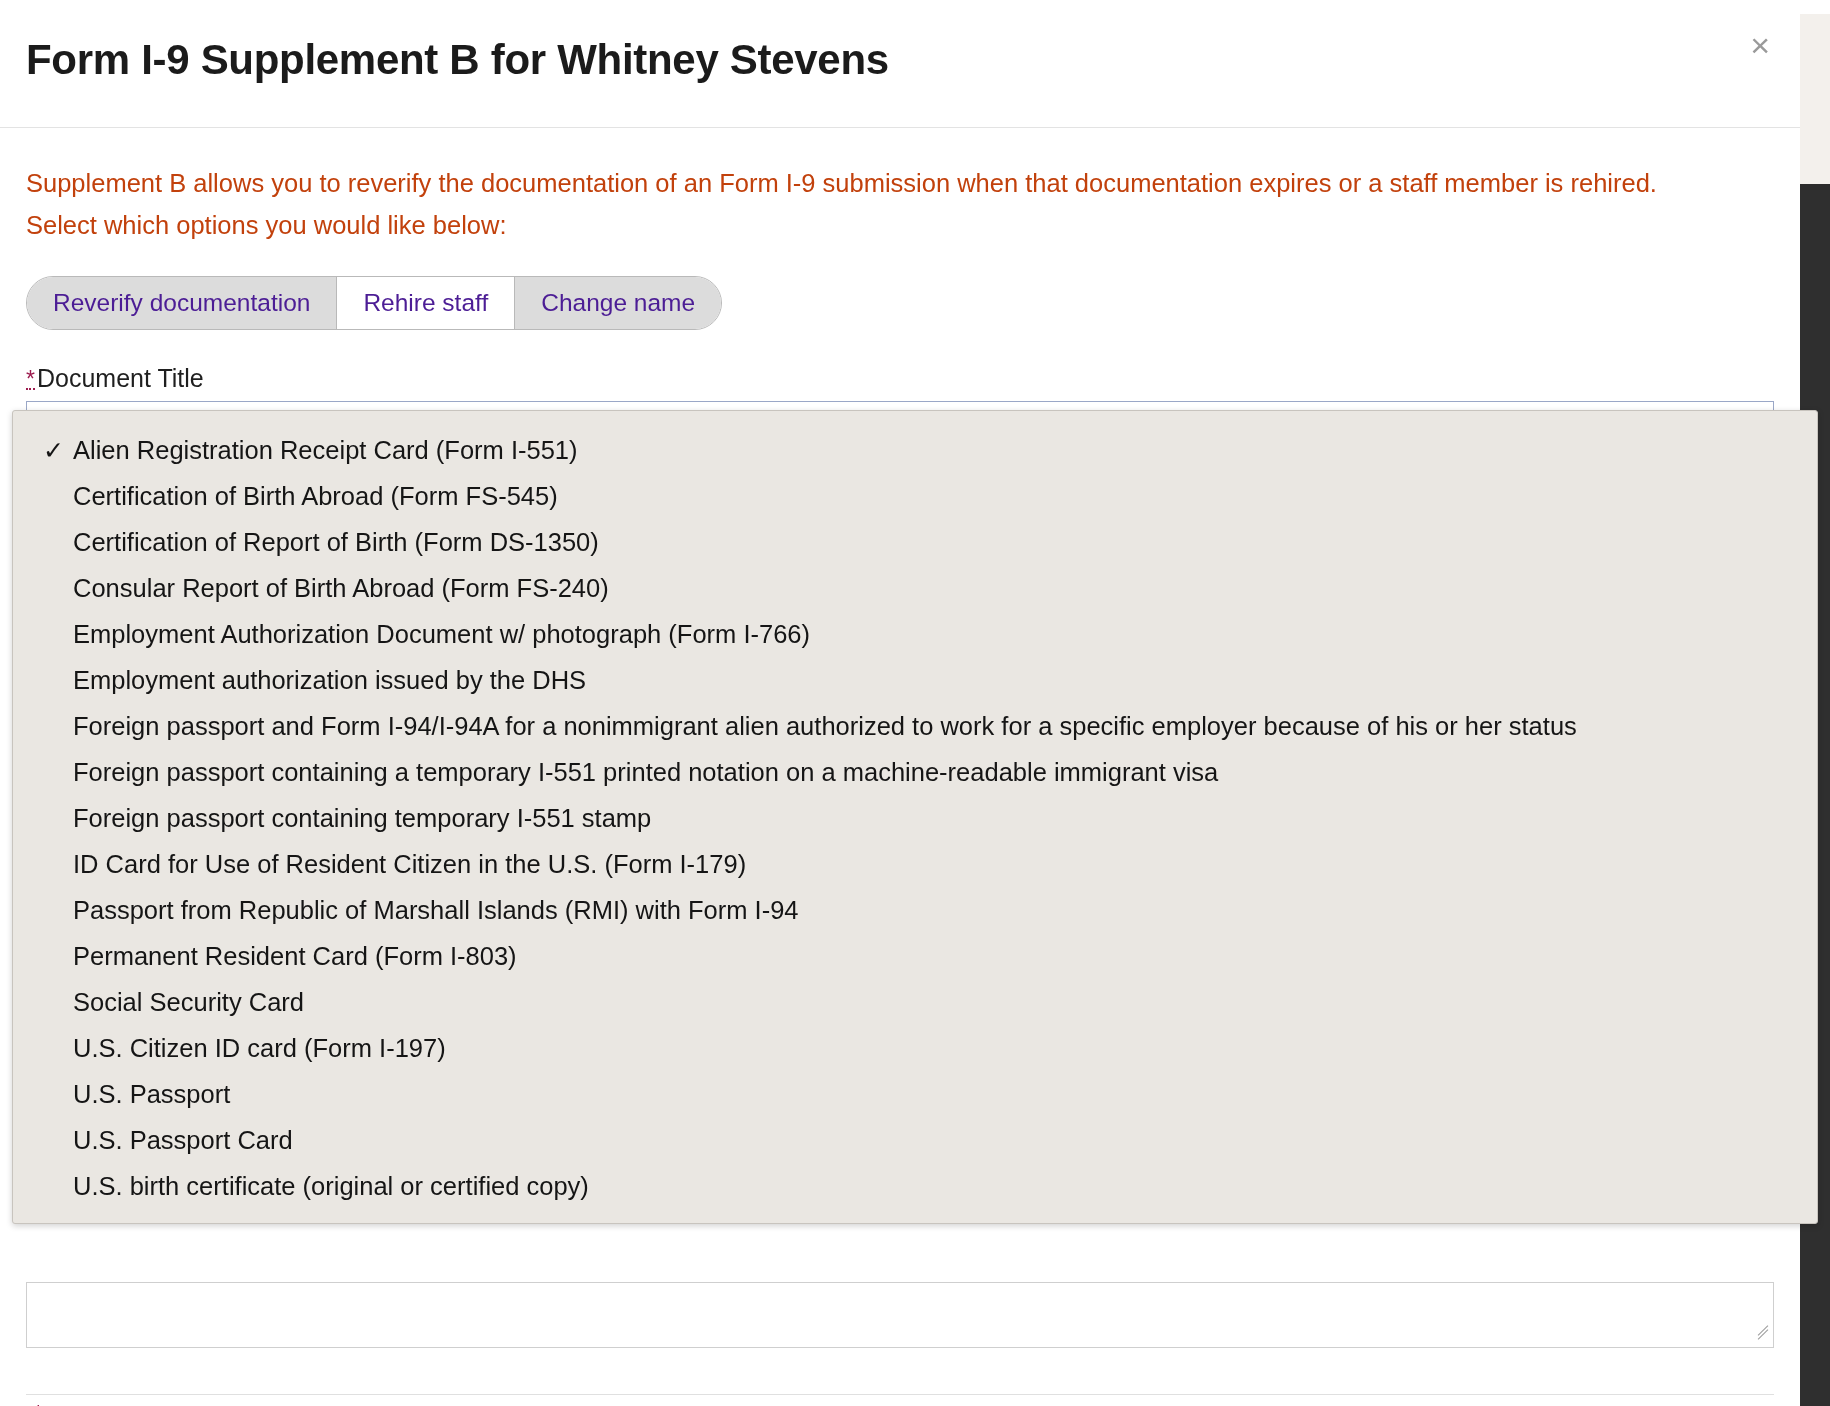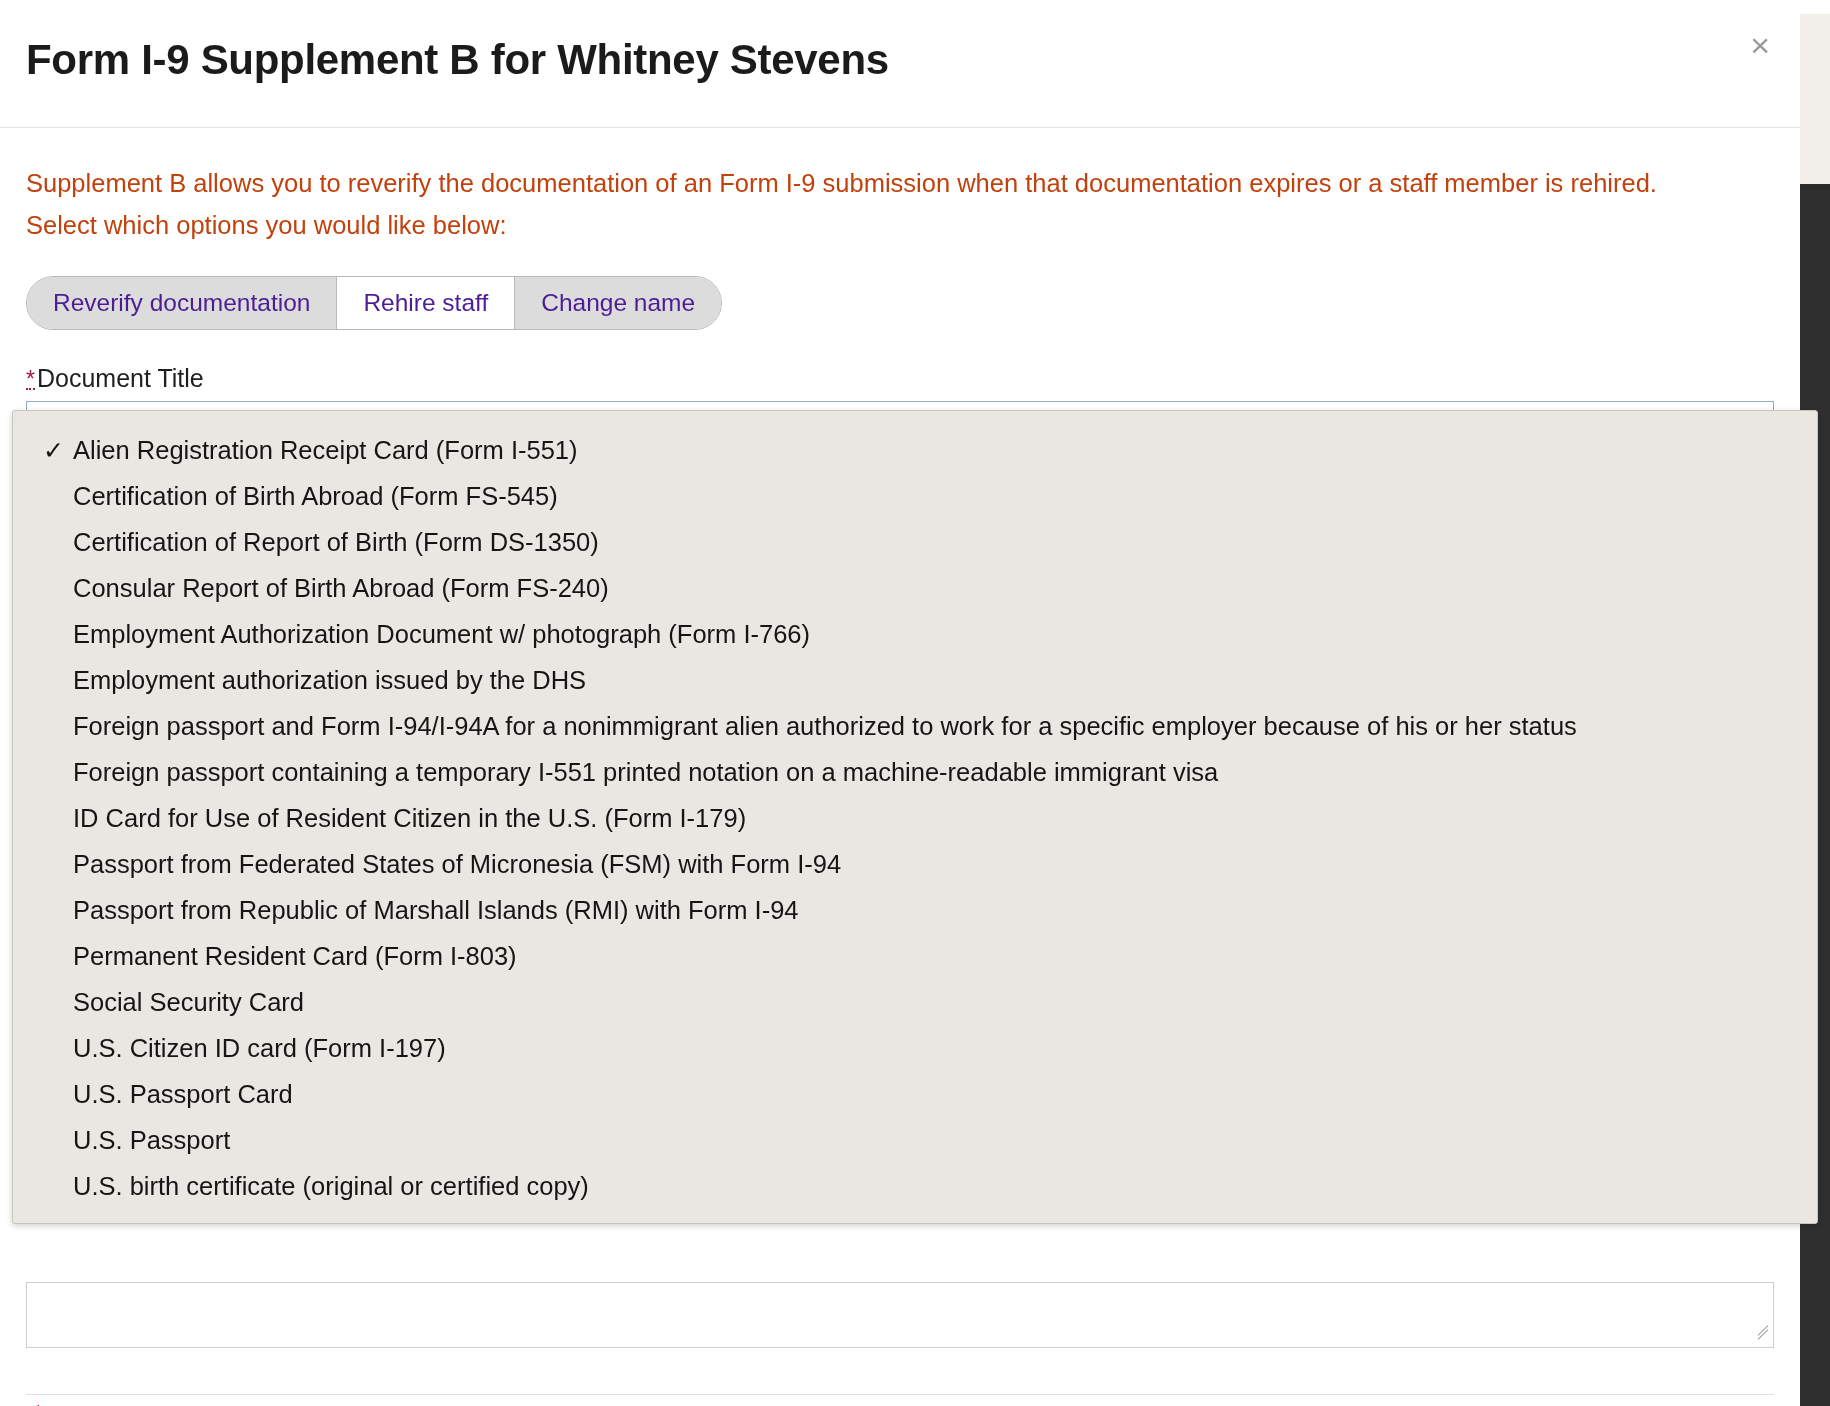--- a/index.html
+++ b/index.html
@@ -310,49 +310,49 @@
     <div class="dd-option">
       <span class="dd-check hidden"></span>
       <span class="dd-label">Foreign passport and Form I-94/I-94A for a nonimmigrant alien authorized to work for a specific employer because of his or her status</span>
     </div>
     <div class="dd-option">
       <span class="dd-check hidden"></span>
       <span class="dd-label">Foreign passport containing a temporary I-551 printed notation on a machine-readable immigrant visa</span>
     </div>
     <div class="dd-option">
       <span class="dd-check hidden"></span>
+      <span class="dd-label">Foreign passport containing temporary I-551 stamp</span>
+    </div>
+    <div class="dd-option">
+      <span class="dd-check hidden"></span>
       <span class="dd-label">ID Card for Use of Resident Citizen in the U.S. (Form I-179)</span>
     </div>
     <div class="dd-option">
       <span class="dd-check hidden"></span>
-      <span class="dd-label">Passport from Federated States of Micronesia (FSM) with Form I-94</span>
-    </div>
-    <div class="dd-option">
-      <span class="dd-check hidden"></span>
       <span class="dd-label">Passport from Republic of Marshall Islands (RMI) with Form I-94</span>
     </div>
     <div class="dd-option">
       <span class="dd-check hidden"></span>
       <span class="dd-label">Permanent Resident Card (Form I-803)</span>
     </div>
     <div class="dd-option">
       <span class="dd-check hidden"></span>
       <span class="dd-label">Social Security Card</span>
     </div>
     <div class="dd-option">
       <span class="dd-check hidden"></span>
       <span class="dd-label">U.S. Citizen ID card (Form I-197)</span>
     </div>
     <div class="dd-option">
       <span class="dd-check hidden"></span>
+      <span class="dd-label">U.S. Passport</span>
+    </div>
+    <div class="dd-option">
+      <span class="dd-check hidden"></span>
       <span class="dd-label">U.S. Passport Card</span>
-    </div>
-    <div class="dd-option">
-      <span class="dd-check hidden"></span>
-      <span class="dd-label">U.S. Passport</span>
     </div>
     <div class="dd-option">
       <span class="dd-check hidden"></span>
       <span class="dd-label">U.S. birth certificate (original or certified copy)</span>
     </div>
 
   </div>
 
   <textarea class="notes-area" placeholder="" style=""></textarea>
   <div class="resize-grip">

